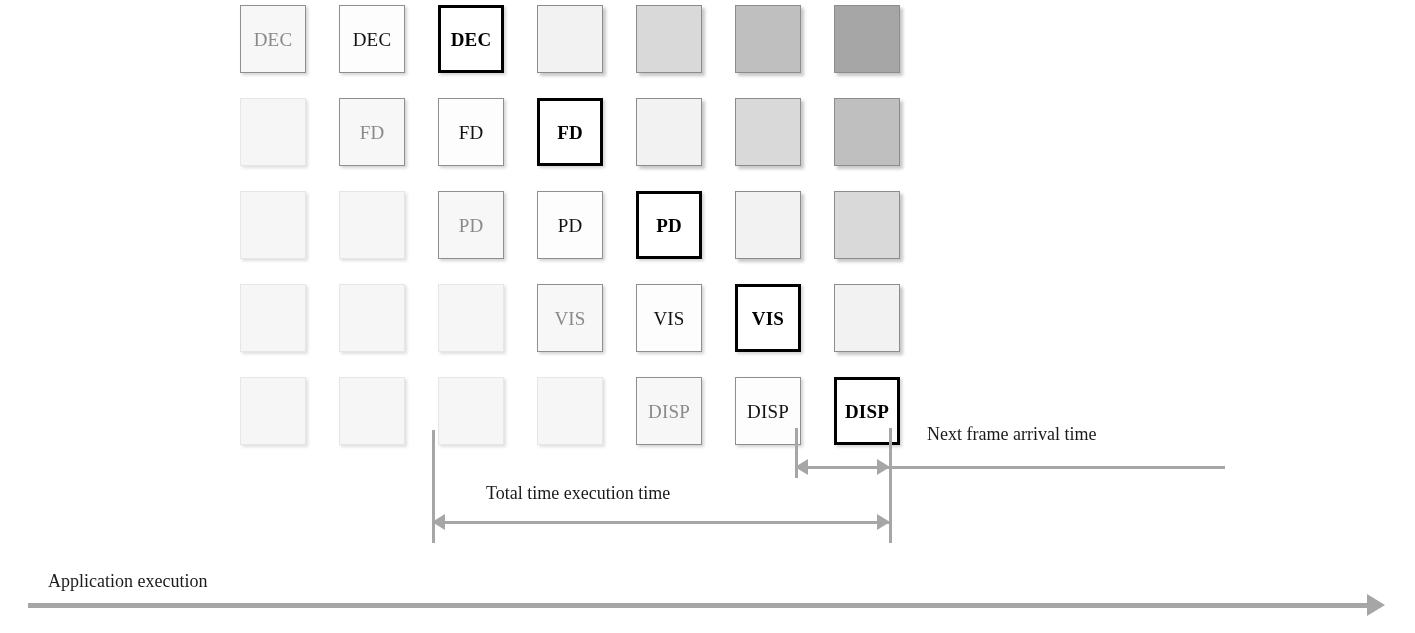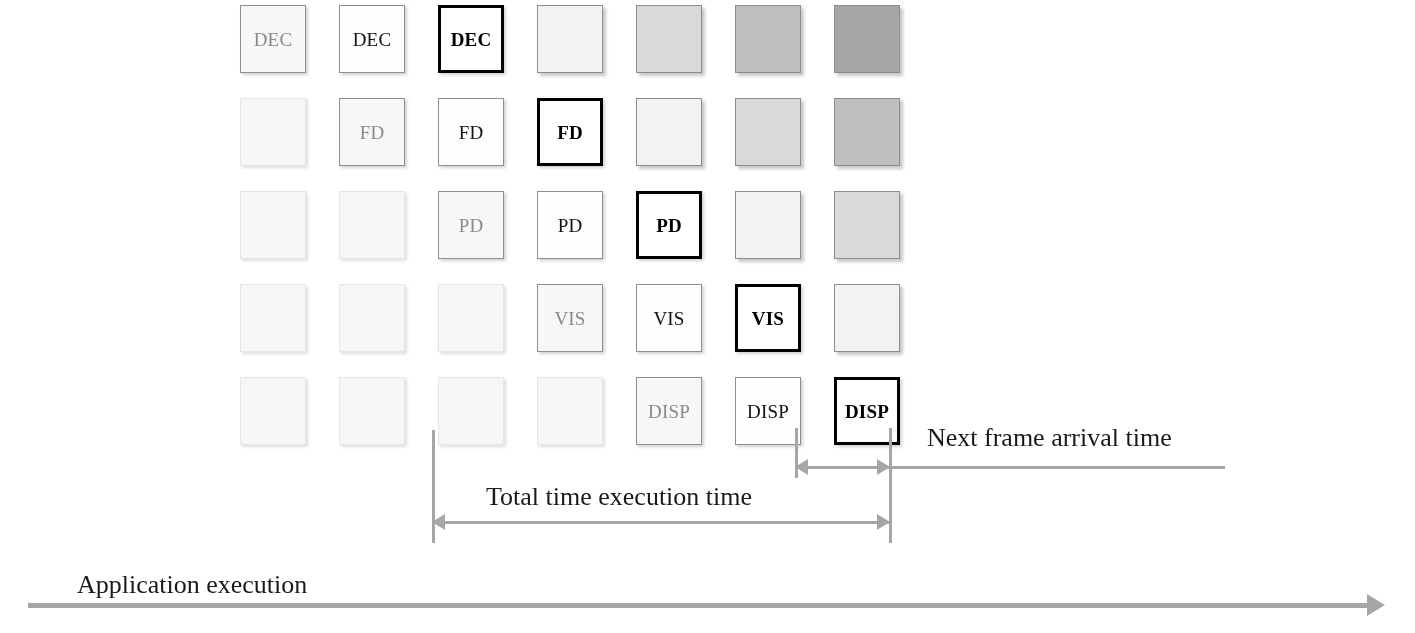--- a/index.html
+++ b/index.html
@@ -54,21 +54,21 @@
   .cell.current{
     background:#ffffff;
     border:3px solid #000000;
     color:#000000;
     font-weight:700;
   }
 
   
   .anno{
     position:absolute;
-    font-size:26px;
+    font-size:18px;
     color:#1a1a1a;
     white-space:nowrap;
     line-height:1;
     user-select:none;
   }
 
   
   .vguide{
     position:absolute;
     width:3px;
@@ -156,17 +156,17 @@
   <div class="hline" style="left:889px;top:466px;width:336px;"></div>
 
   <div class="anno" style="left:927px;top:425px;">Next frame arrival time</div>
 
   <div class="hline" style="left:432px;top:521px;width:458px;"></div>
   <div class="ahead left" style="left:432px;top:514px;"></div>
   <div class="ahead right" style="left:877px;top:514px;"></div>
 
   <div class="anno" style="left:486px;top:484px;">Total time execution time</div>
 
-  <div class="anno" style="left:77px;top:572px;">Application execution</div>
+  <div class="anno" style="left:48px;top:572px;">Application execution</div>
   <div class="axis" style="left:28px;top:603px;width:1350px;"></div>
   <div class="axis-head" style="left:1367px;top:594px;"></div>
 
 </div>
 
 </body></html>

